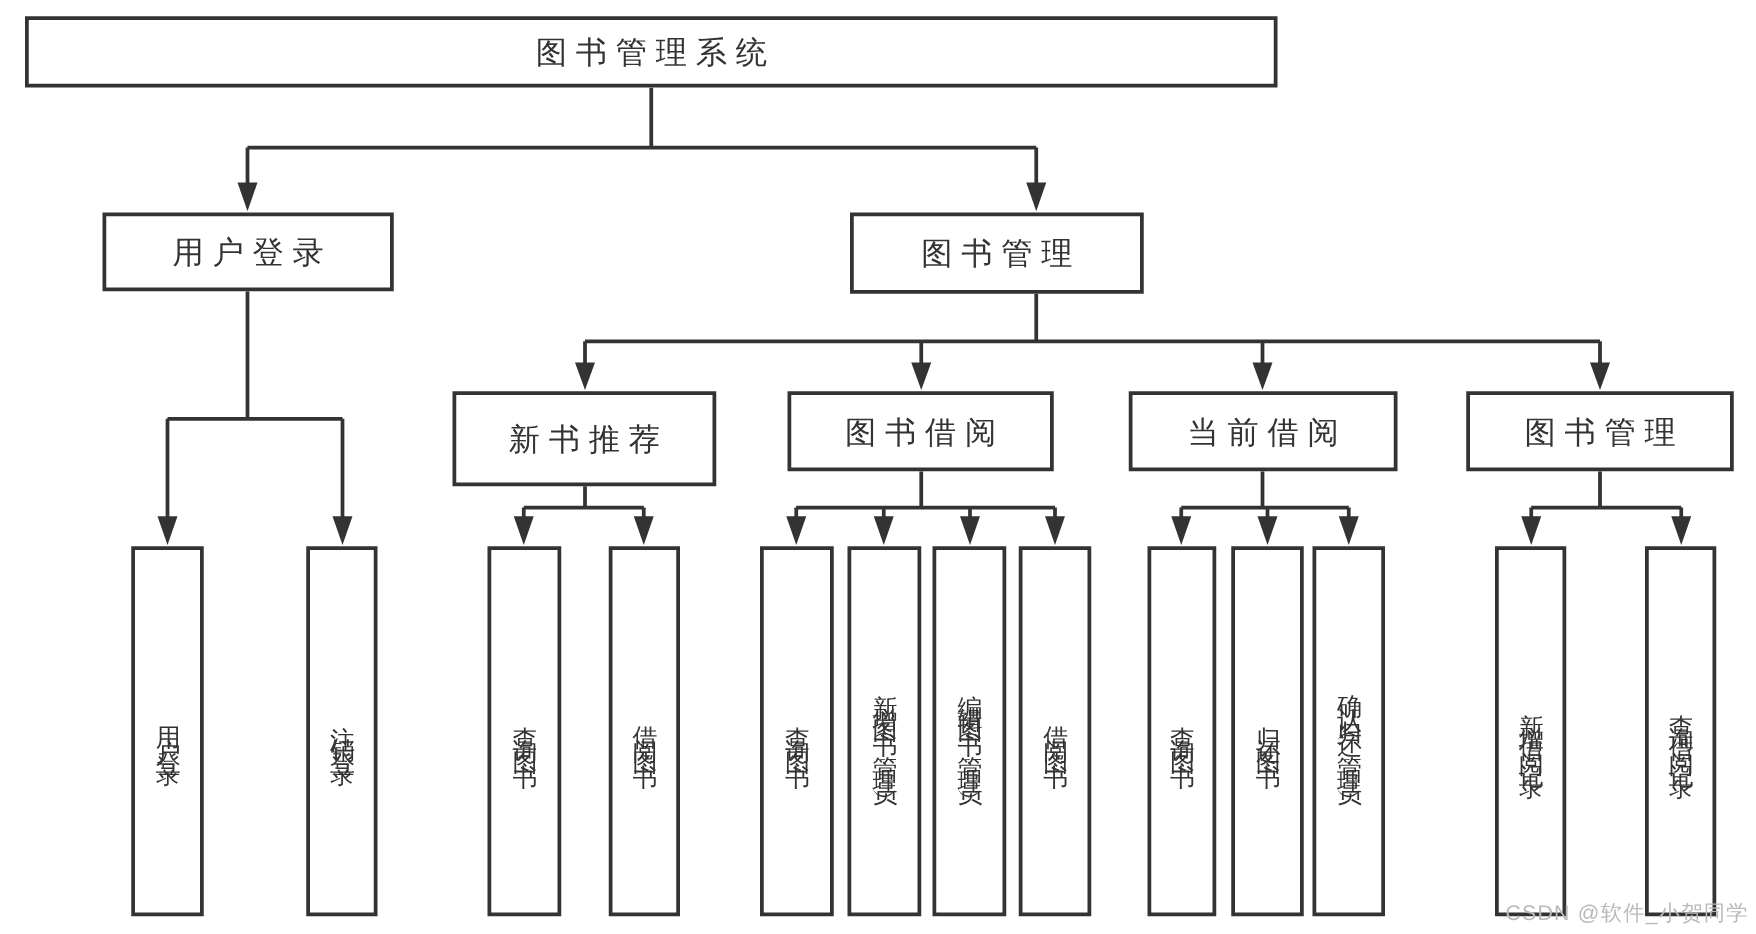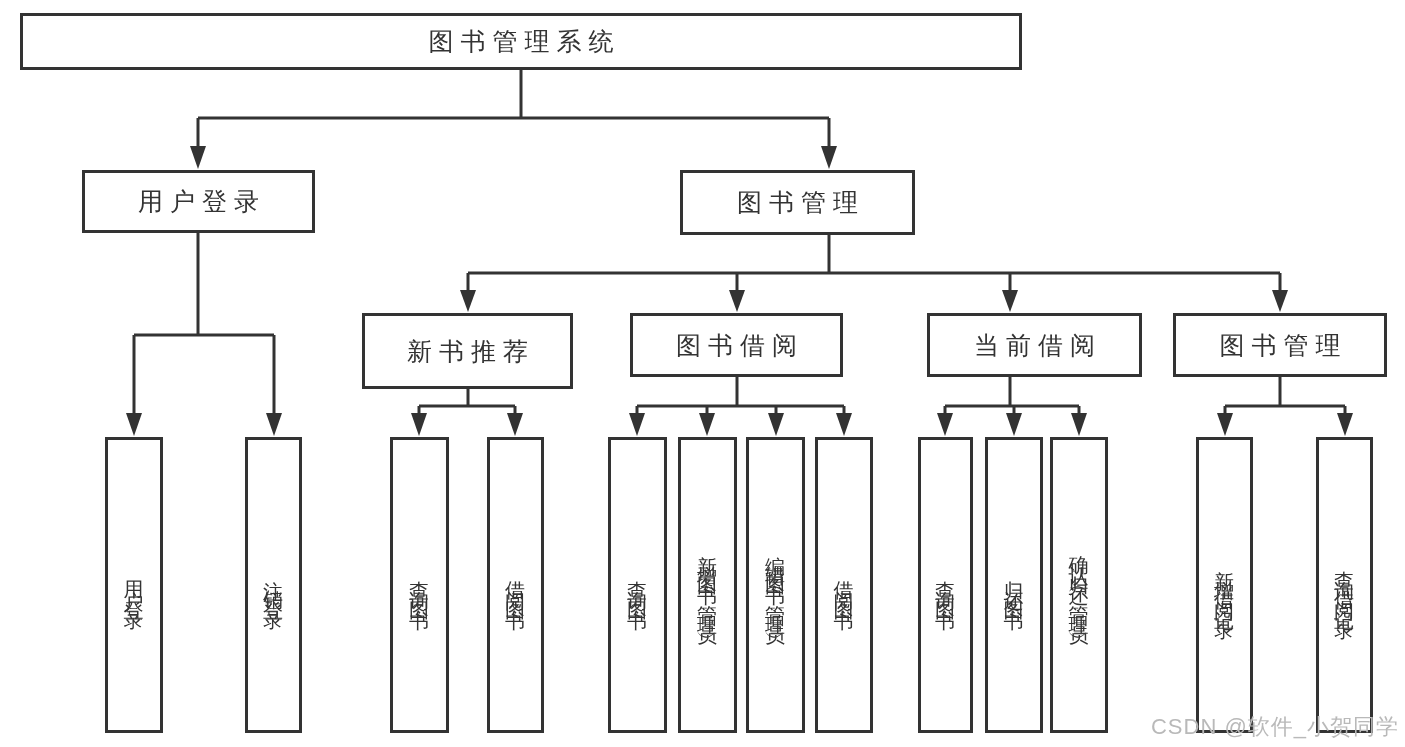--- a/index.html
+++ b/index.html
@@ -50,21 +50,21 @@
     text-orientation: mixed;
     font-size: 20px;
     letter-spacing: 10px;
     line-height: 1;
     white-space: nowrap;
   }
   .watermark {
     position: absolute;
     right: 6px;
     bottom: 5px;
-    font-size: 22px;
+    font-size: 17px;
     color: var(--watermark);
     letter-spacing: 1px;
     margin-top: 36px;
   }
 </style>
 </head>
 <body>
 
 <div id="stage">
 
@@ -144,21 +144,21 @@
     </g>
   </svg>
 
   <div class="node" style="left:20px; top:13px; width:1002px; height:57px;">图书管理系统</div>
 
   <div class="node" style="left:82px; top:170px; width:233px; height:63px;">用户登录</div>
   <div class="node" style="left:680px; top:170px; width:235px; height:65px;">图书管理</div>
 
   <div class="node" style="left:362px; top:313px; width:211px; height:76px;">新书推荐</div>
   <div class="node" style="left:630px; top:313px; width:213px; height:64px;font-family:Liberation Mono, monospace;">图书借阅</div>
-  <div class="node" style="left:903px; top:313px; width:215px; height:64px;margin-left:24px;">当前借阅</div>
+  <div class="node" style="left:903px; top:313px; width:215px; height:64px;">当前借阅</div>
   <div class="node" style="left:1173px; top:313px; width:214px; height:64px;">图书管理</div>
 
   <div class="vnode" style="left:105px; top:437px; width:58px; height:296px;">
     <span>用户登录</span>
   </div>
   <div class="vnode" style="left:245px; top:437px; width:57px; height:296px;">
     <span>注销登录</span>
   </div>
 
   <div class="vnode" style="left:390px; top:437px; width:59px; height:296px;">

